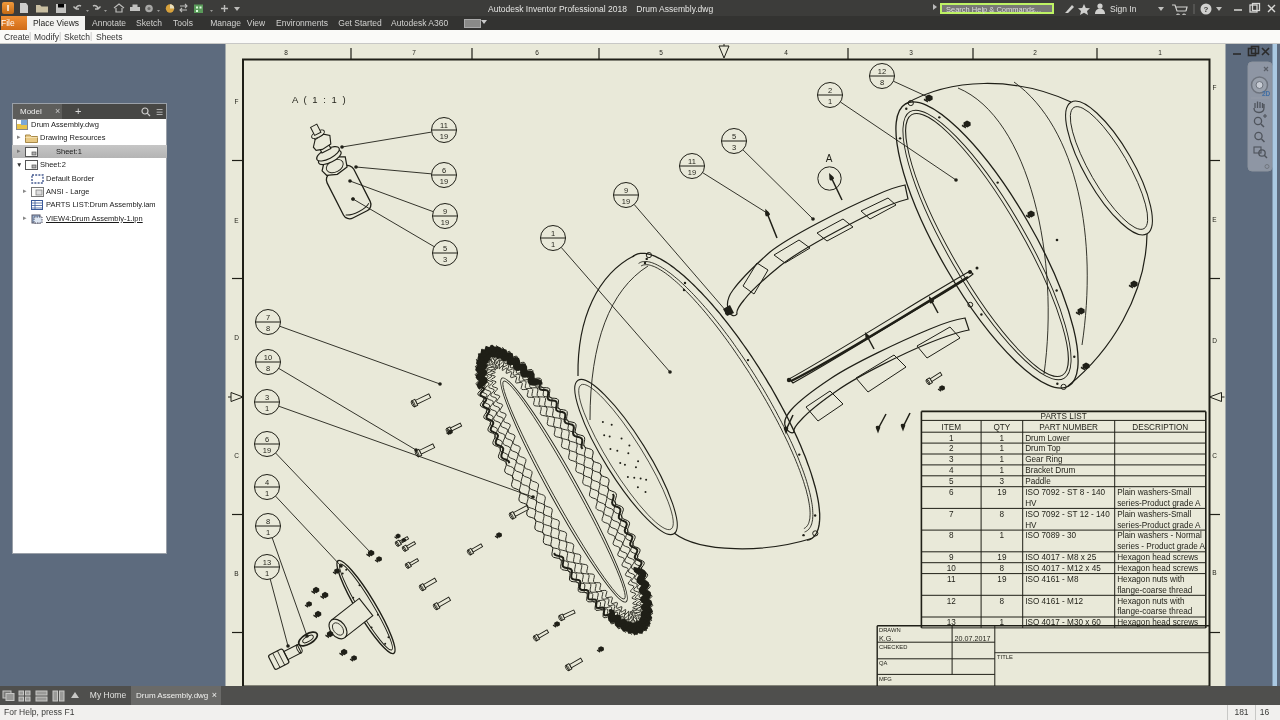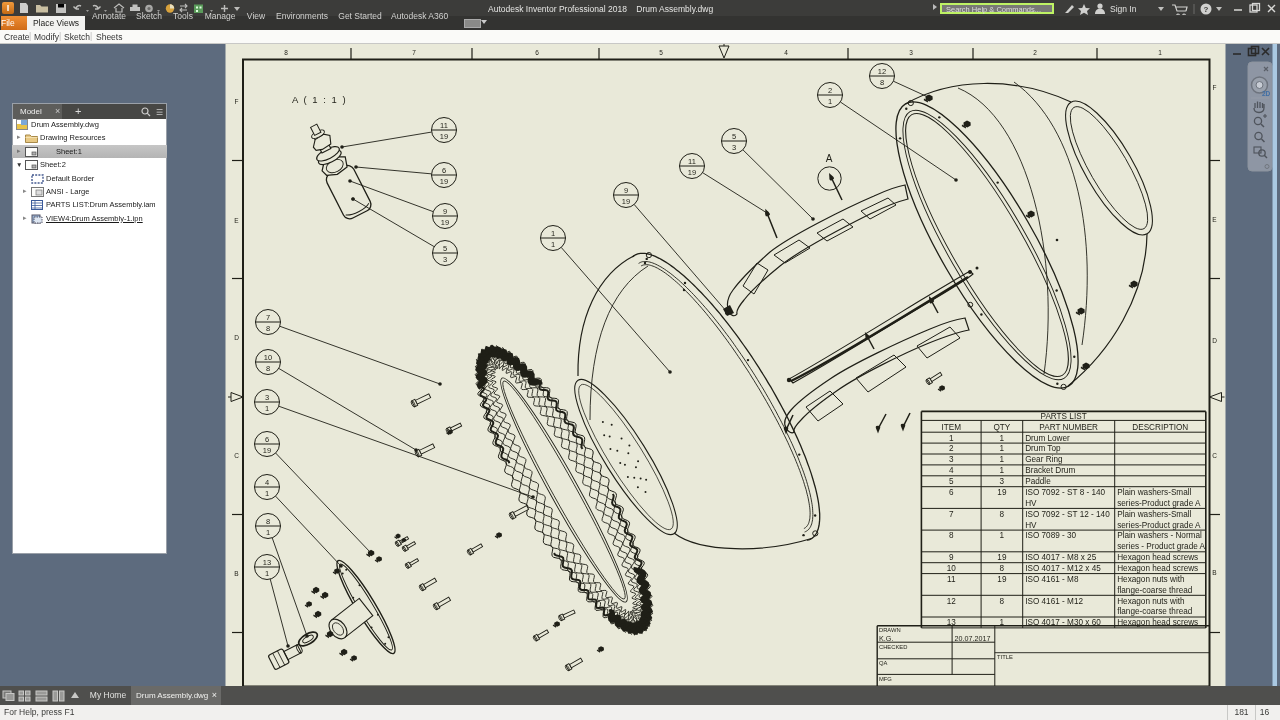--- a/index.html
+++ b/index.html
@@ -628,25 +628,25 @@
  <path d="M 158,5 L 164,5 L 161,9 Z" fill="#c0c0be"></path>
  <line x1="176" y1="8" x2="184" y2="8" stroke="#d8d8d6" stroke-width="1.5"></line>
  <rect x="192" y="3" width="7" height="7" fill="none" stroke="#d8d8d6" stroke-width="1.3"></rect>
     <rect x="194.5" y="1.5" width="7" height="7" fill="none" stroke="#d8d8d6" stroke-width="1.3"></rect>
  <path d="M 210,3 L 217,10 M 217,3 L 210,10" stroke="#d8d8d6" stroke-width="1.4"></path>
 </svg>
 
 <div class="abs" style="left:0;top:16px;width:1280px;height:14px;background:#333331;"></div>
 <div class="abs" style="left:1px;top:16px;width:26px;height:14px;background:linear-gradient(#ef8f35,#d06c18);color:#fff;font-size:8.5px;text-align:left;line-height:14px;">File</div>
 <div class="abs" style="left:27px;top:16px;width:58px;height:14px;background:#f2f2f0;color:#1c1c1a;font-size:8.5px;text-align:center;line-height:14px;">Place Views</div>
-<div class="abs" style="left:85px;top:9px;width:1100px;height:14px;color:#d2d2d0;font-size:8.5px;line-height:14px;white-space:nowrap;">
+<div class="abs" style="left:85px;top:16px;width:1100px;height:14px;color:#d2d2d0;font-size:8.5px;line-height:14px;white-space:nowrap;">
 <span style="position:absolute;left:2px;width:44px;text-align:center;">Annotate</span>
 <span style="position:absolute;left:46px;width:36px;text-align:center;">Sketch</span>
 <span style="position:absolute;left:84px;width:28px;text-align:center;">Tools</span>
-<span style="position:absolute;left:114px;width:42px;text-align:center;">Manage</span>
+<span style="position:absolute;left:114px;width:42px;text-align:right;">Manage</span>
 <span style="position:absolute;left:158px;width:26px;text-align:center;">View</span>
 <span style="position:absolute;left:186px;width:62px;text-align:center;">Environments</span>
 <span style="position:absolute;left:252px;width:46px;text-align:center;">Get Started</span>
 <span style="position:absolute;left:306px;width:56px;text-align:center;">Autodesk A360</span>
 </div>
 <div class="abs" style="left:464px;top:18.5px;width:17px;height:9px;background:#8a8a88;border:1px solid #aaa;"></div>
 <div class="abs" style="left:481px;top:20px;width:0;height:0;border-top:4px solid #ccc;border-left:3px solid transparent;border-right:3px solid transparent;"></div>
 
 <div class="abs" style="left:0;top:30px;width:1280px;height:14px;background:#fafaf8;border-bottom:1px solid #c8c8c6;color:#333;font-size:8.5px;">
 <span style="position:absolute;left:4px;top:1.5px;">Create</span>

